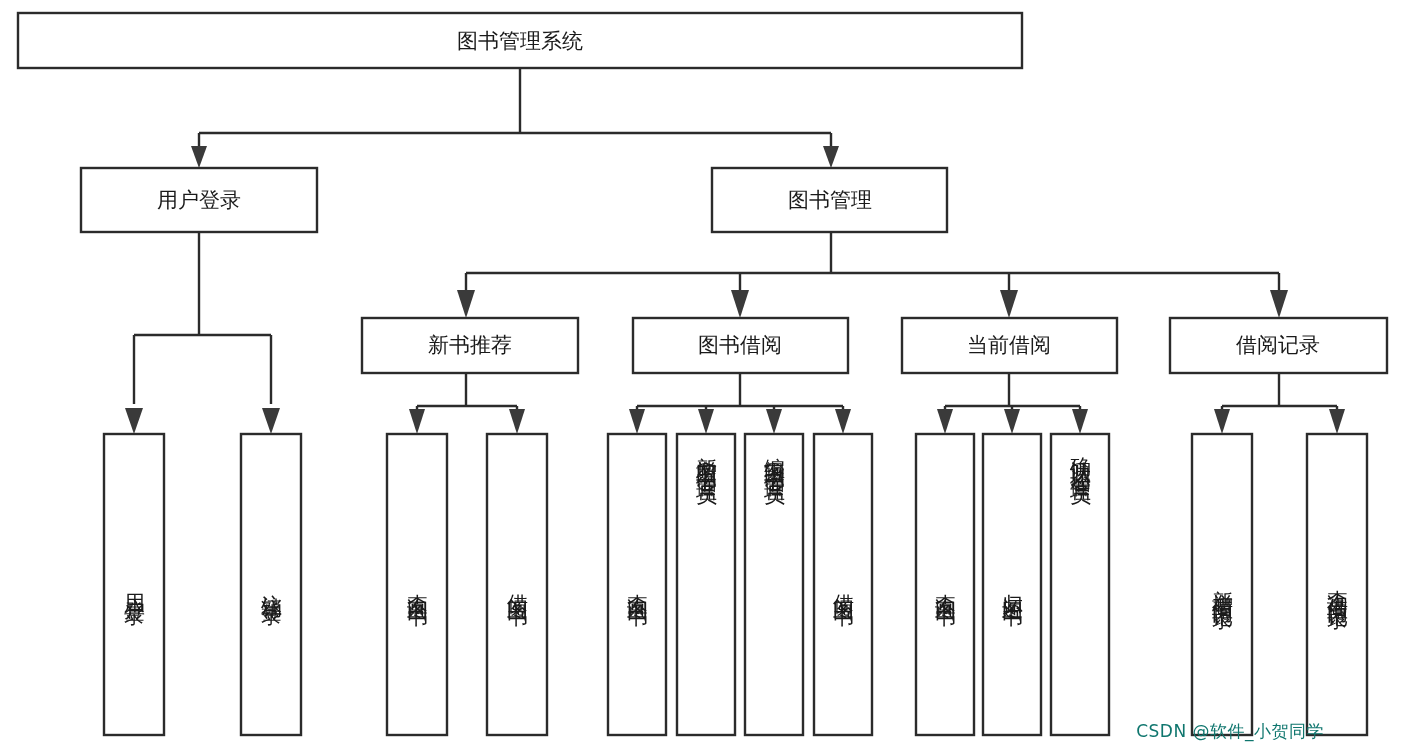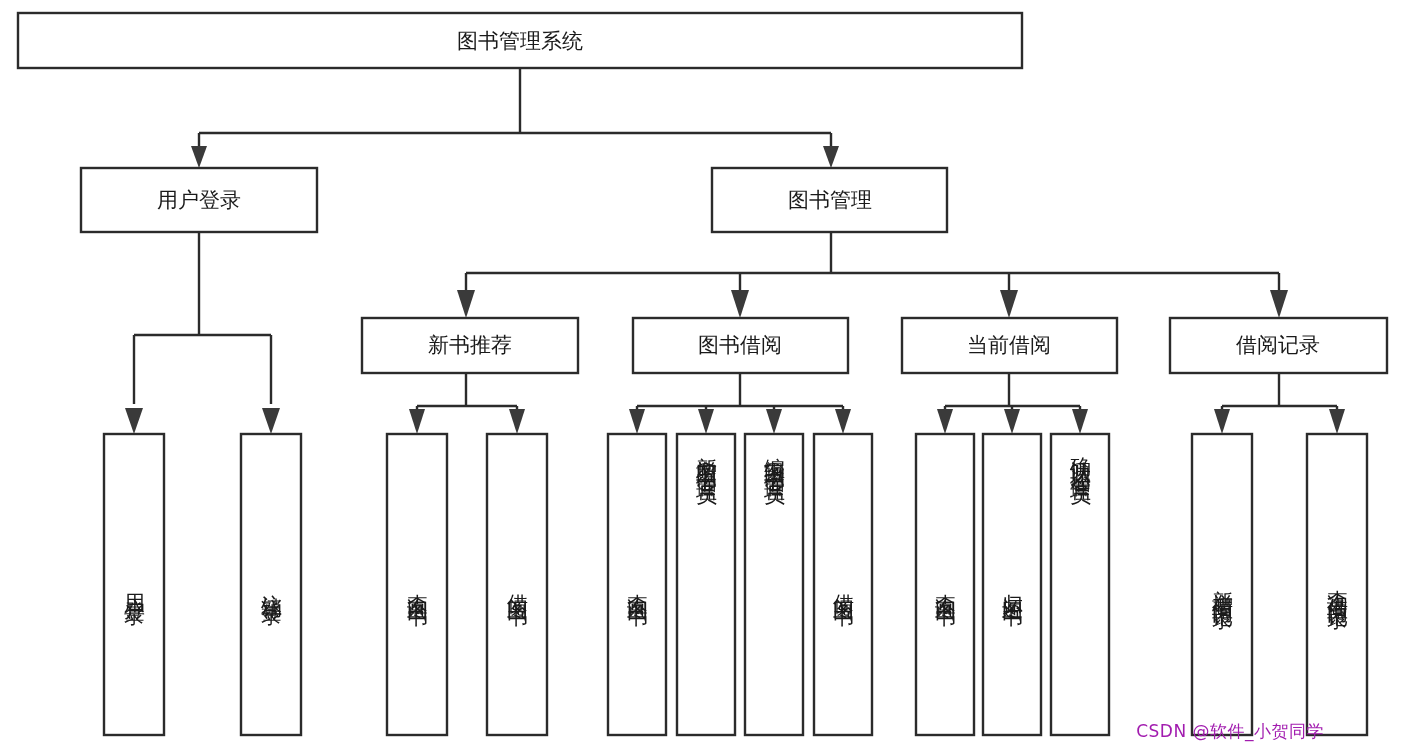--- a/index.html
+++ b/index.html
@@ -66,21 +66,21 @@
     color: #1a1a1a;
     letter-spacing: 4px;
     white-space: nowrap;
   }
   .watermark {
     position: absolute;
     right: 8px;
     bottom: 4px;
     font-family: "DejaVu Sans", "Liberation Sans", sans-serif;
     font-size: 17px;
-    color: #a21caf;
+    color: #0f766e;
     letter-spacing: 0.5px;
     white-space: nowrap;
   }
 </style>
 </head>
 <body>
 
 <div id="diagram-root">
 
   <svg class="diagram-canvas" viewBox="0 0 1405 747" xmlns="http://www.w3.org/2000/svg">

